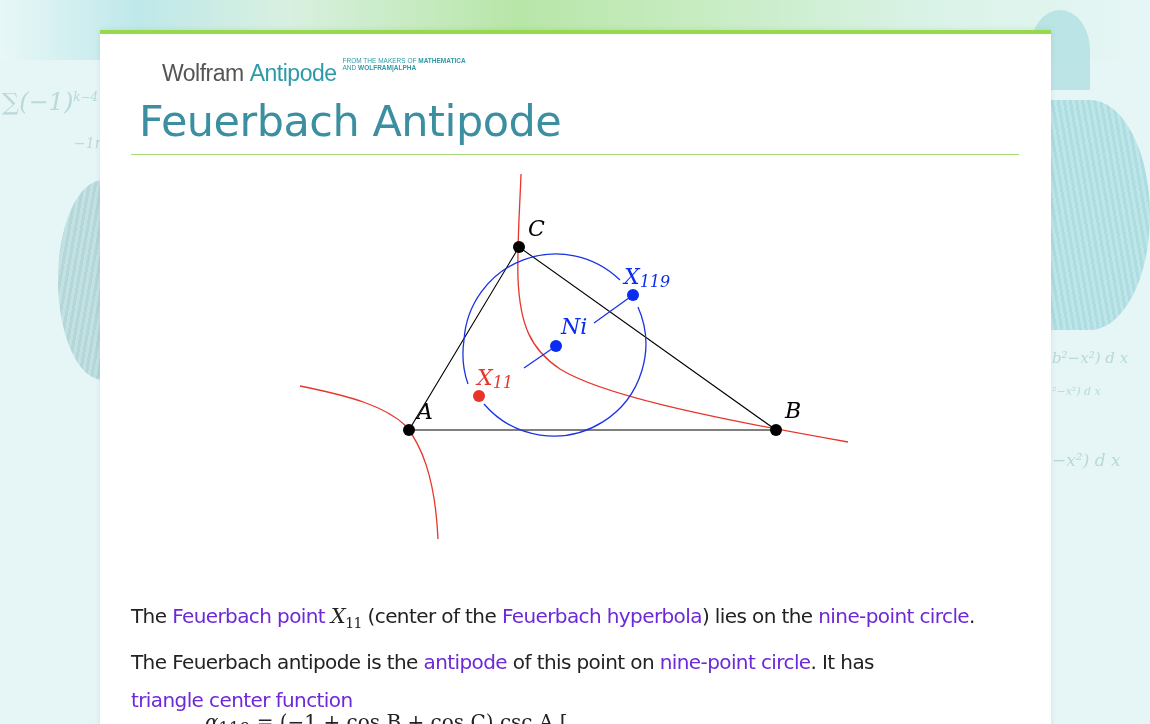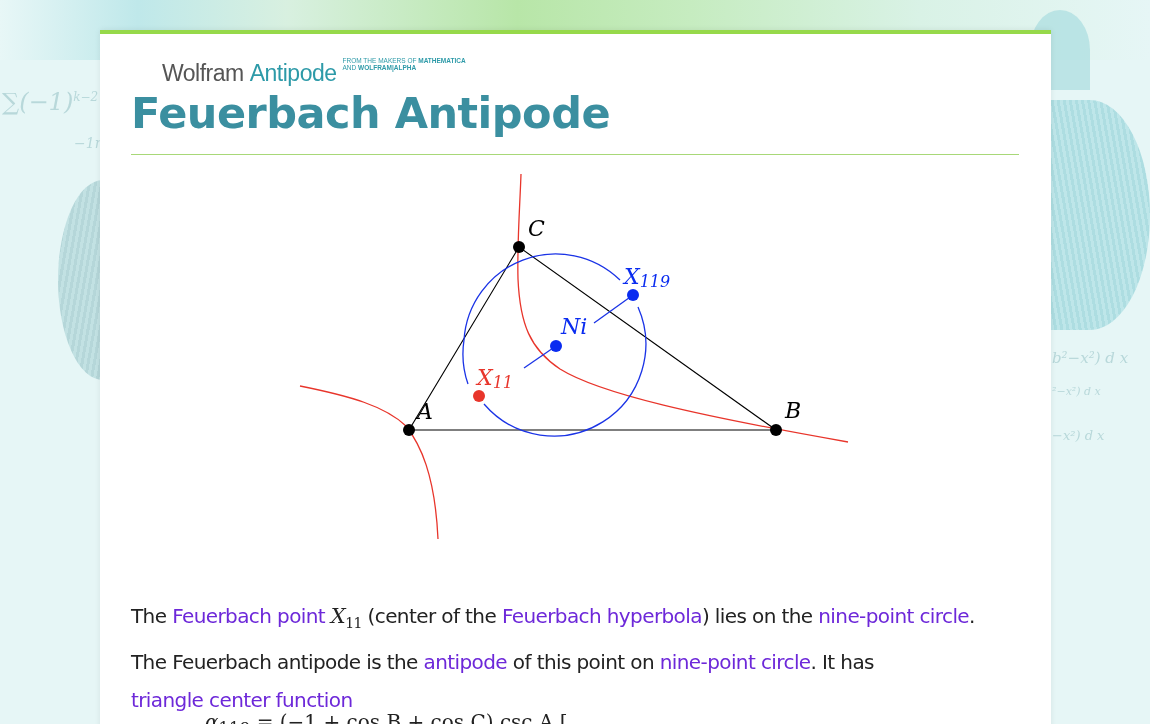--- a/index.html
+++ b/index.html
@@ -40,22 +40,22 @@
     margin-left: 36px;
   }
   .brand-wolfram { font-size: 23px; color: #555; letter-spacing: -0.5px; }
   .brand-mathworld { font-size: 23px; color: #2d9aa8; margin-left: 6px; letter-spacing: -0.5px; }
   .brand-tag {
     margin-left: 6px; font-size: 6.5px; line-height: 7px; color: #2d9aa8;
     display: flex; flex-direction: column; position: relative; top: -3px;
   }
   .brand-tag b { font-weight: bold; }
   .title {
-    position: absolute; left: 31px; top: 54px; margin: 0;
-    font-family: "DejaVu Sans", sans-serif; font-weight: bold;
+    position: absolute; left: 31px; top: 54px; margin: 8px;
+    font-family: "DejaVu Sans", sans-serif; font-weight: normal;
     font-size: 43px; color: #3b8fa0; letter-spacing: -0.5px;
   }
   .title-rule {
     position: absolute; left: 31px; top: 120px; width: 888px; height: 1px; background: #a8d878;
   }
   .diagram { position: absolute; left: 0; top: 134px; }
   .body-text {
     position: absolute; left: 31px; top: 543px; width: 880px;
     font-family: "DejaVu Sans", sans-serif; font-size: 20px; line-height: 38.5px;
     color: #222; letter-spacing: -0.6px;
@@ -66,28 +66,28 @@
   .formula {
     position: absolute; left: 105px; top: 676px;
     font-family: "DejaVu Serif", serif; font-size: 20px; color: #222;
   }
   .formula i { font-style: italic; }
 </style>
 </head>
 <body>
 
 <div class="bg-top"></div>
-<div class="bg-deco" style="left:2px;top:88px;font-size:24px;">∑(−1)<sup style="font-size:12px">k−2</sup></div>
+<div class="bg-deco" style="left:2px;top:88px;font-size:24px;">∑(−1)<sup style="font-size:12px">k−4</sup></div>
 <div class="bg-deco" style="left:74px;top:135px;font-size:14px;">−1n</div>
 <div class="swirl-left"></div>
 <div class="swirl-right2"></div>
 <div class="swirl-right"></div>
 <div class="bg-deco" style="left:1052px;top:318px;font-size:15px;margin-top:31px;">b²−x²) d x</div>
 <div class="bg-deco" style="left:1052px;top:385px;font-size:11px;">²−x²) d x</div>
-<div class="bg-deco" style="left:1052px;top:428px;font-size:13px;font-style:italic;">−x²) d x</div>
+<div class="bg-deco" style="left:1052px;top:450px;font-size:17px;font-style:italic;">−x²) d x</div>
 <div class="bg-deco" style="left:990px;top:488px;font-size:11px;">x²) d x</div>
 
 <div class="card">
   <div class="brand">
     <span class="brand-wolfram">Wolfram</span>
     <span class="brand-mathworld">Antipode</span>
     <span class="brand-tag">
       <span><span>FROM THE MAKERS OF </span><b>MATHEMATICA</b></span>
       <span><span>AND </span><b>WOLFRAM|ALPHA</b></span>
     </span>

